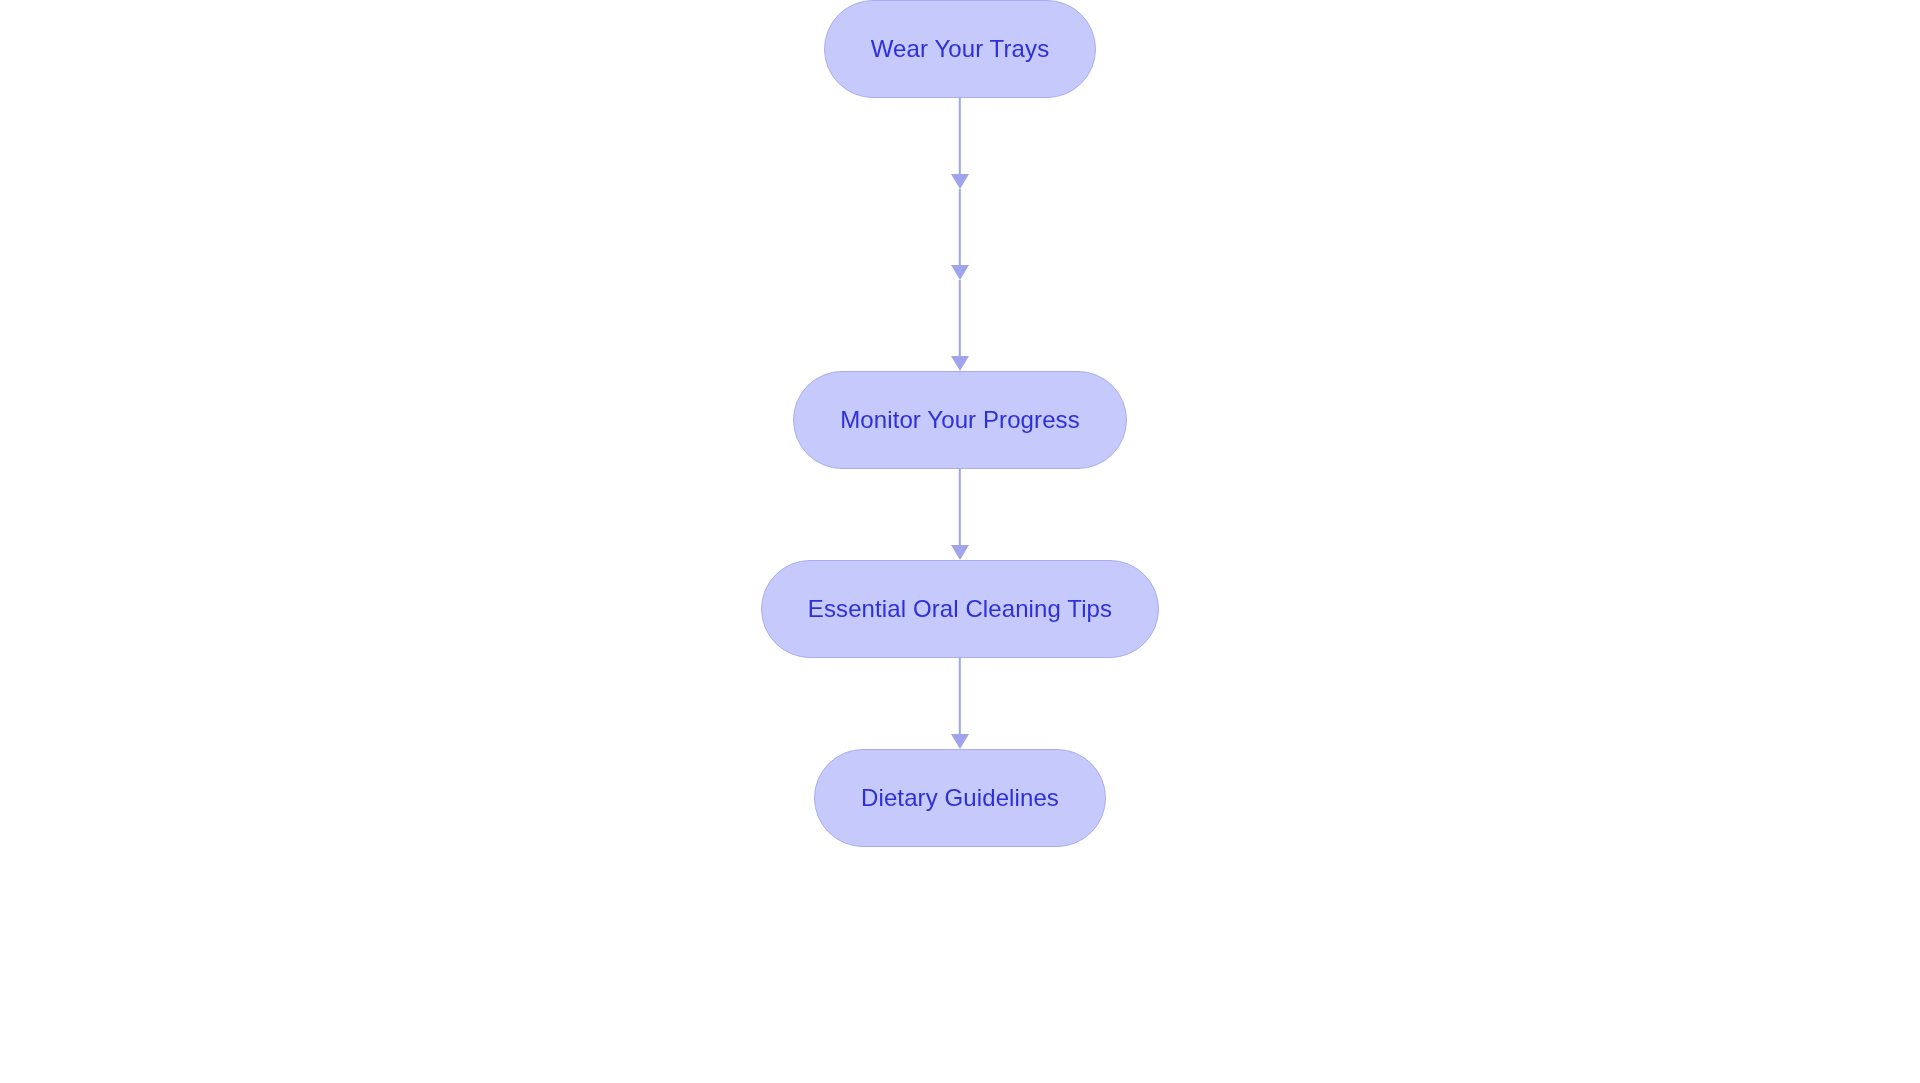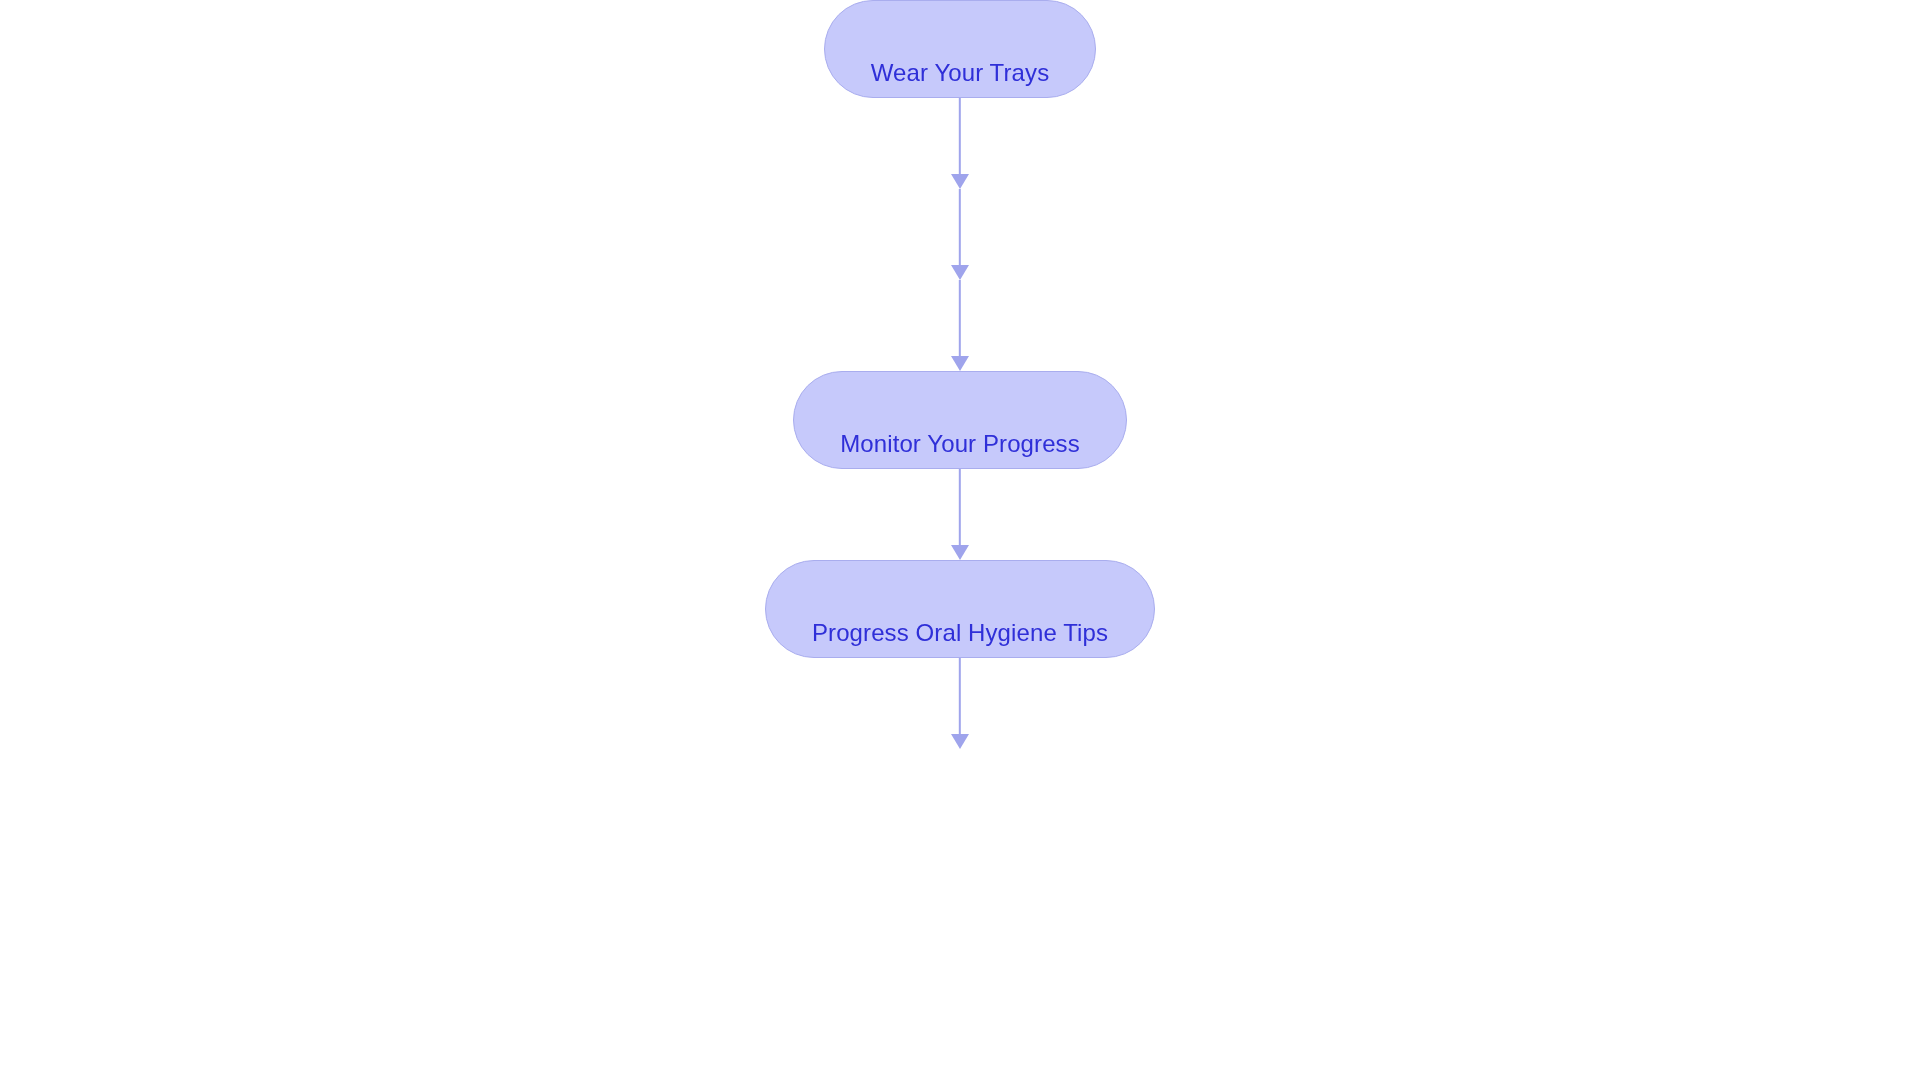--- a/index.html
+++ b/index.html
@@ -26,21 +26,21 @@
     justify-content: flex-start;
   }
 
   .flow-node {
     box-sizing: border-box;
     height: 98px;
     background: #c6c9fb;
     border: 1.6px solid #a9adee;
     border-radius: 49px;
     display: flex;
-    align-items: flex-end;
+    align-items: center;
     justify-content: center;
     padding: 12px 46px;
     white-space: nowrap;
   }
 
   .flow-node-label {
     font-family: "Liberation Sans", "DejaVu Sans", sans-serif;
     font-size: 24px;
     font-weight: 400;
     color: #2f2fd8;
@@ -105,22 +105,25 @@
   <div class="flow-node">
     <span class="flow-node-label">Monitor Your Progress</span>
   </div>
 
   <div class="flow-connector">
     <div class="conn-line"></div>
     <div class="conn-head"></div>
   </div>
 
   <div class="flow-node">
-    <span class="flow-node-label">Progress Oral Hygiene Tips</span>
+    <span class="flow-node-label">Essential Oral Cleaning Tips</span>
   </div>
 
   <div class="flow-connector">
     <div class="conn-line"></div>
     <div class="conn-head"></div>
   </div>
 
+  <div class="flow-node">
+    <span class="flow-node-label">Dietary Guidelines</span>
+  </div>
 
 </div>
 
 </body></html>

